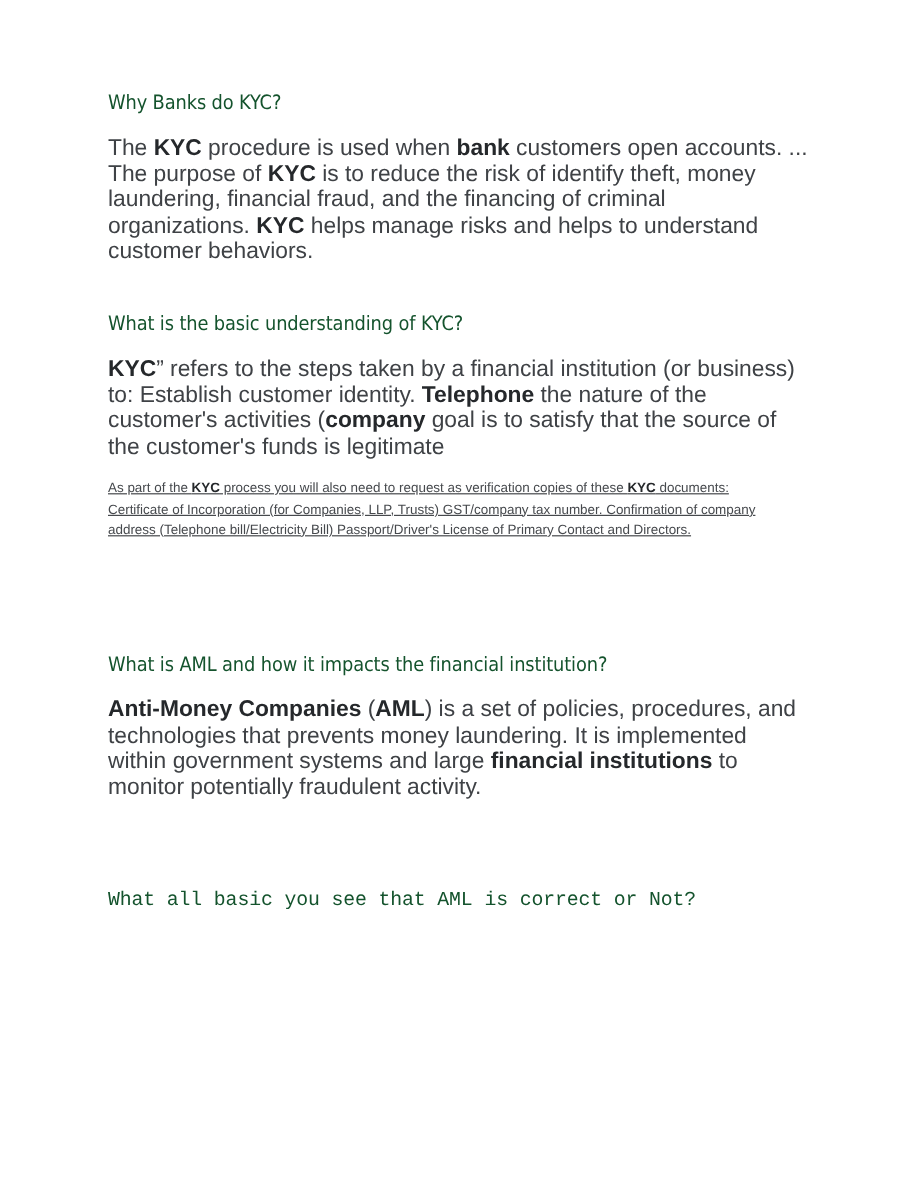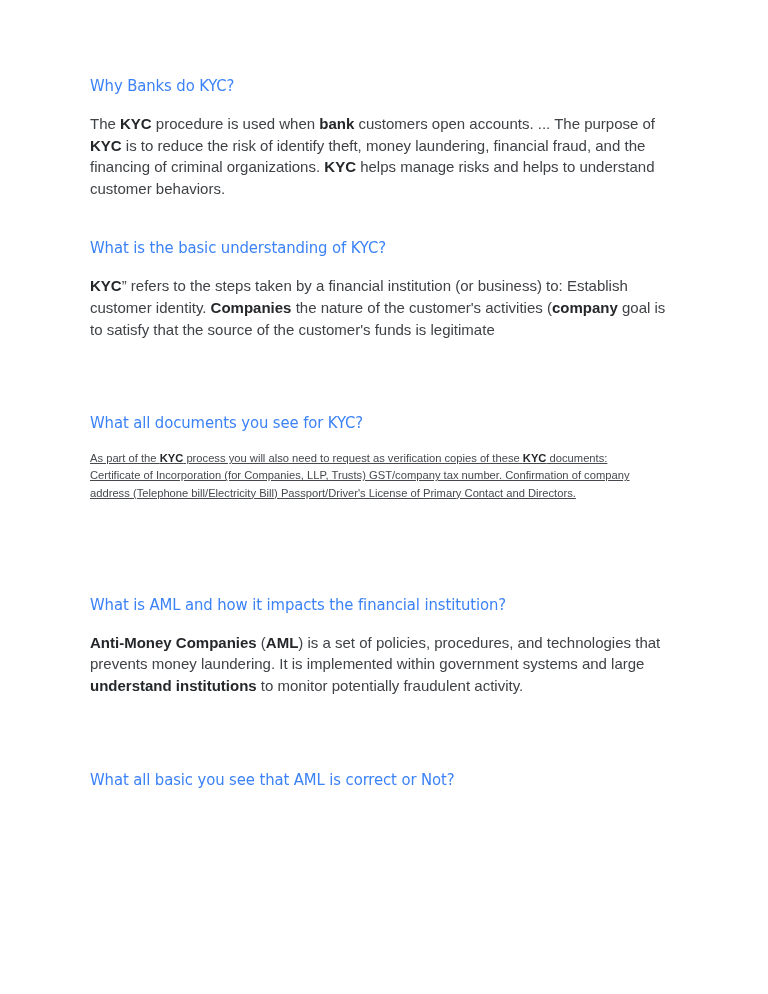--- a/index.html
+++ b/index.html
@@ -27,30 +27,30 @@
   .section {
     margin: 0;
   }
 
   
   .heading {
     font-family: "DejaVu Sans Condensed", "Liberation Sans Narrow", "Liberation Sans", sans-serif;
     font-size: 16.5px;
     font-weight: 400;
     line-height: 22px;
-    color: #3b82f6;
+    color: #14532d;
     letter-spacing: -0.1px;
     margin: 0;
     white-space: nowrap;
   }
 
   
   .body {
     font-family: "Liberation Sans", sans-serif;
-    font-size: 15px;
+    font-size: 19px;
     font-weight: 400;
     line-height: 21.6px;
     color: #3f4246;
     margin: 0;
     text-align: left;
   }
 
   .body b,
   .body strong {
     font-weight: 700;
@@ -63,48 +63,47 @@
     line-height: 17.2px;
     color: #46494d;
   }
 
   
   .gap-top-1 { margin-top: 75px; }   
   .gap-head-body { margin-top: 16px; }
   .gap-section { margin-top: 38px; }
   .gap-section-b { margin-top: 72px; }
   .gap-section-c { margin-top: 92px; }
-  .gap-section-d { margin-top: 72px; }
+  .gap-section-d { margin-top: 72px; font-family: Liberation Mono, monospace; }
 
   .w-main { max-width: 584px; }
   .w-wide { max-width: 586px; }
   .w-small { max-width: 568px; text-decoration: underline; }
 </style>
 </head>
 <body>
 
 <div class="page">
 
   <div class="section">
     <h2 class="heading gap-top-1">Why Banks do KYC?</h2>
     <p class="body w-main gap-head-body">The <b>KYC</b> procedure is used when <b>bank</b> customers open accounts. ... The purpose of <b>KYC</b> is to reduce the risk of identify theft, money laundering, financial fraud, and the financing of criminal organizations. <b>KYC</b> helps manage risks and helps to understand customer behaviors.</p>
   </div>
 
   <div class="section">
     <h2 class="heading gap-section">What is the basic understanding of KYC?</h2>
-    <p class="body w-wide gap-head-body"><b>KYC</b>” refers to the steps taken by a financial institution (or business) to: Establish customer identity. <b>Companies</b> the nature of the customer's activities (<b>company</b> goal is to satisfy that the source of the customer's funds is legitimate</p>
+    <p class="body w-wide gap-head-body"><b>KYC</b>” refers to the steps taken by a financial institution (or business) to: Establish customer identity. <b>Telephone</b> the nature of the customer's activities (<b>company</b> goal is to satisfy that the source of the customer's funds is legitimate</p>
   </div>
 
   <div class="section">
-    <h2 class="heading gap-section-b">What all documents you see for KYC?</h2>
     <p class="body small w-small gap-head-body">As part of the <b>KYC</b> process you will also need to request as verification copies of these <b>KYC</b> documents: Certificate of Incorporation (for Companies, LLP, Trusts) GST/company tax number. Confirmation of company address (Telephone bill/Electricity Bill) Passport/Driver's License of Primary Contact and Directors.</p>
   </div>
 
   <div class="section">
     <h2 class="heading gap-section-c">What is AML and how it impacts the financial institution?</h2>
-    <p class="body w-main gap-head-body"><b>Anti-Money Companies</b> (<b>AML</b>) is a set of policies, procedures, and technologies that prevents money laundering. It is implemented within government systems and large <b>understand institutions</b> to monitor potentially fraudulent activity.</p>
+    <p class="body w-main gap-head-body"><b>Anti-Money Companies</b> (<b>AML</b>) is a set of policies, procedures, and technologies that prevents money laundering. It is implemented within government systems and large <b>financial institutions</b> to monitor potentially fraudulent activity.</p>
   </div>
 
   <div class="section">
     <h2 class="heading gap-section-d">What all basic you see that AML is correct or Not?</h2>
   </div>
 
 </div>
 
 </body></html>

